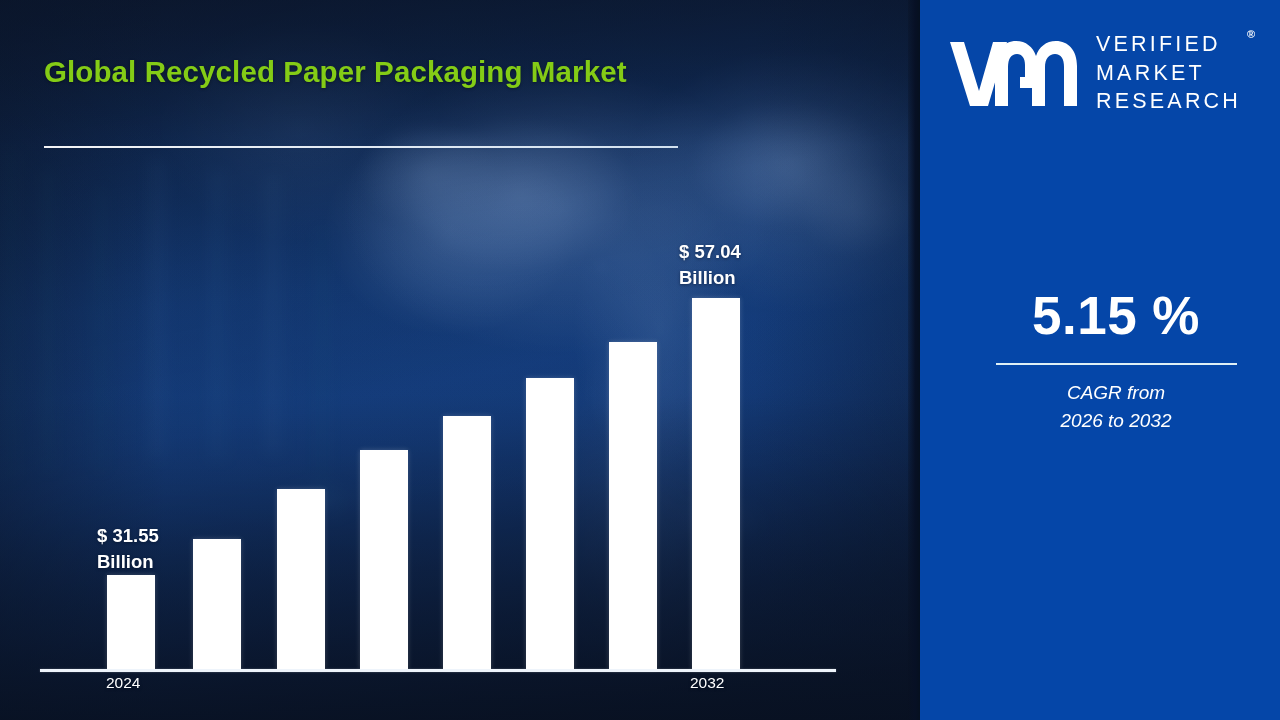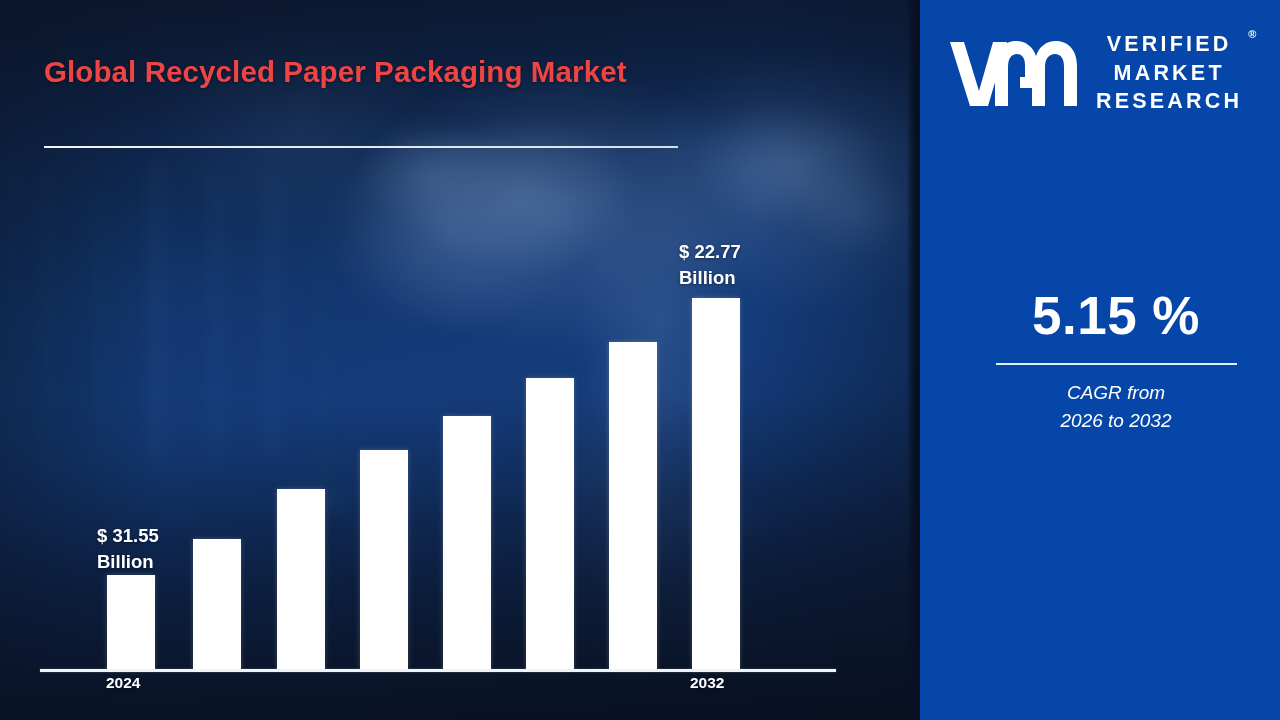--- a/index.html
+++ b/index.html
@@ -70,21 +70,21 @@
       linear-gradient(to right, rgba(10,22,44,0.45) 0%, rgba(10,22,44,0) 18%, rgba(10,22,44,0) 82%, rgba(10,22,44,0.40) 100%);
   }
   #panel-edge {
     position:absolute; right:0; top:0; width:12px; height:720px;
     background:linear-gradient(to right, rgba(8,16,32,0.25), #071025 60%, #06101f 100%);
   }
 
   
   #title-block { position:absolute; left:44px; top:50px; width:650px; }
   #chart-title {
-    font-size:29.5px; font-weight:700; color:#ef4444;
+    font-size:29.5px; font-weight:700; color:#84cc16;
     line-height:1.5; letter-spacing:0.1px;
     text-shadow:0 1px 3px rgba(0,0,0,0.35);
   }
   #title-rule {
     position:absolute; left:44px; top:146px; width:634px; height:2px;
     background:linear-gradient(to right, #ffffff, #dbe9f6);
     opacity:0.95;
   }
 
   
@@ -101,41 +101,41 @@
   .bar-value {
     position:absolute;
     color:#ffffff; font-size:18.5px; font-weight:700; line-height:1.42;
     text-shadow:0 1px 3px rgba(5,15,35,0.5);
     white-space:pre-line;
   }
   #value-first { left:97px; top:515px;margin-top:8px; }
   #value-last  { left:679px; top:239px; }
   .tick-label {
     position:absolute; top:674px;
-    color:#ffffff; font-size:15.5px; font-weight:700;
+    color:#ffffff; font-size:15.5px; font-weight:400;
     text-shadow:0 1px 3px rgba(5,15,35,0.5);
   }
   #tick-2024 { left:106px; }
   #tick-2032 { left:690px; }
 
   
   #right-panel {
     position:absolute; left:920px; top:0;
     width:360px; height:720px;
     background:#0546a8;
   }
   #logo-row {
     position:absolute; left:28px; top:30px;
     display:flex; align-items:center; gap:16px;
   }
   #logo-mark { width:132px; height:74px; display:block; }
   #logo-wordmark { position:relative; padding-right:14px; }
   .wordmark-line {
-    color:#ffffff; font-weight:700; font-size:21.5px;
-    letter-spacing:3.2px; line-height:1.33;text-align:center;
+    color:#ffffff; font-weight:400; font-size:21.5px;
+    letter-spacing:3.2px; line-height:1.33;
   }
   #logo-reg {
     position:absolute; right:0; top:-2px;
     color:#ffffff; font-size:11px; font-weight:700;
   }
 
   #cagr-block { position:absolute; left:16px; top:288px; width:360px; text-align:center; }
   #cagr-value {
     color:#ffffff; font-size:53px; font-weight:700;
     letter-spacing:0.5px; line-height:1.05;
@@ -179,21 +179,21 @@
       <div class="bar" style="left:193px; width:48px; height:130px;"></div>
       <div class="bar" style="left:277px; width:48px; height:180px;"></div>
       <div class="bar" style="left:360px; width:48px; height:219px;"></div>
       <div class="bar" style="left:443px; width:48px; height:253px;"></div>
       <div class="bar" style="left:526px; width:48px; height:291px;"></div>
       <div class="bar" style="left:609px; width:48px; height:327px;"></div>
       <div class="bar" style="left:692px; width:48px; height:371px;"></div>
 
       <div class="bar-value" id="value-first">$ 31.55
 Billion</div>
-      <div class="bar-value" id="value-last">$ 22.77
+      <div class="bar-value" id="value-last">$ 57.04
 Billion</div>
 
       <div id="axis-line"></div>
       <div class="tick-label" id="tick-2024">2024</div>
       <div class="tick-label" id="tick-2032">2032</div>
     </div>
 
     <div id="panel-edge"></div>
   </div>
 

